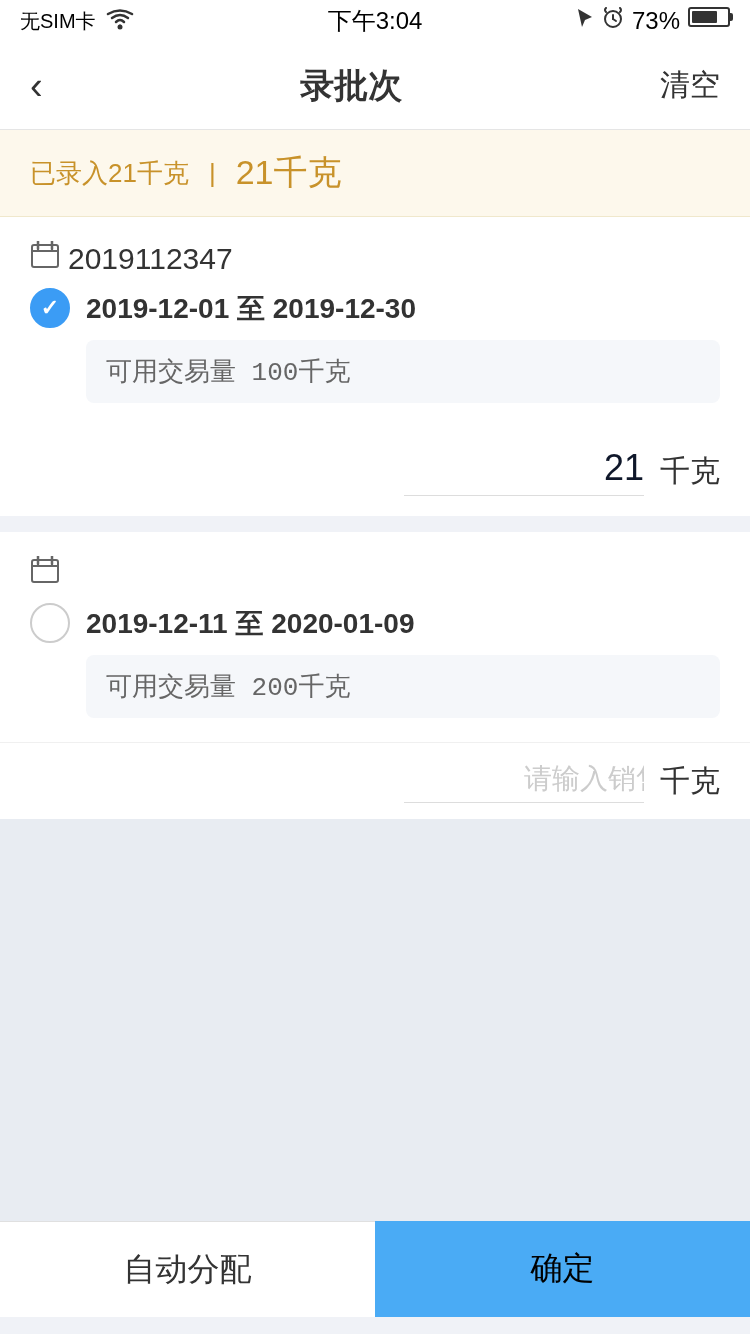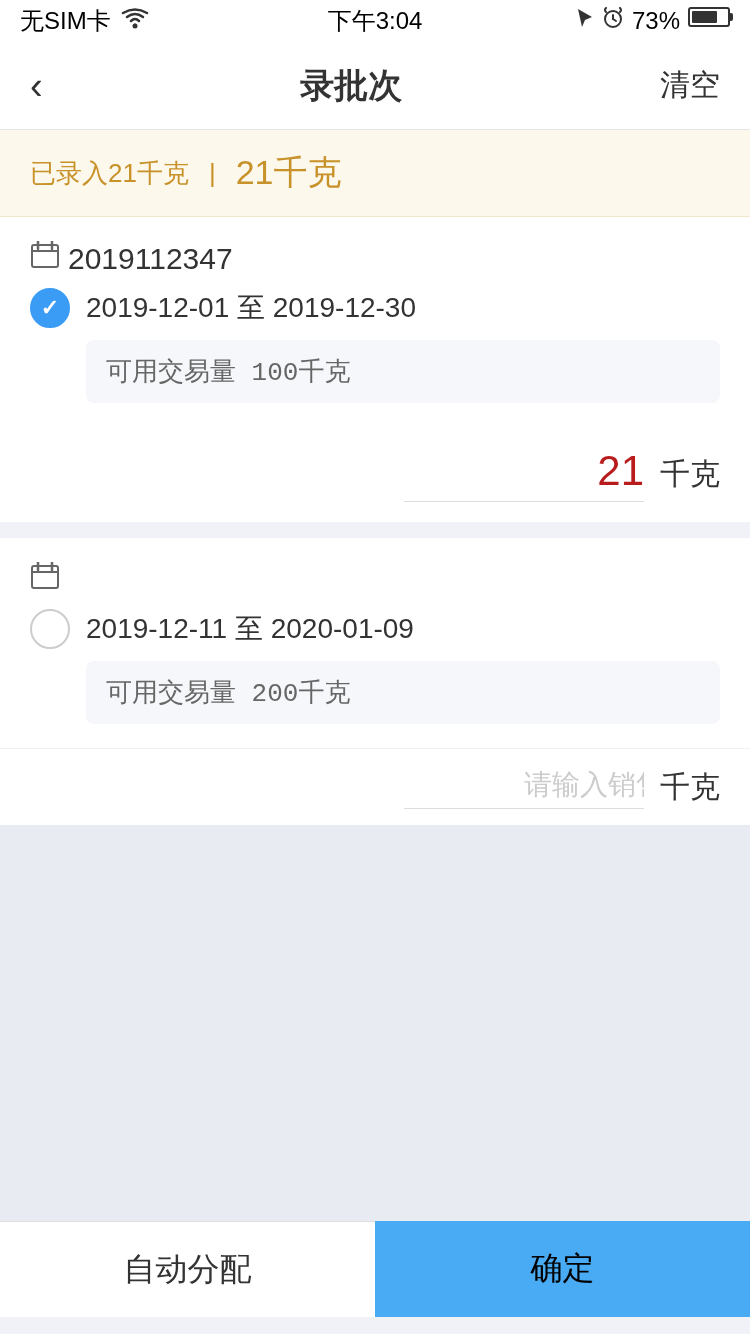--- a/index.html
+++ b/index.html
@@ -20,21 +20,21 @@
       align-items: center;
       justify-content: space-between;
       padding: 0 20px;
       font-size: 24px;
       font-weight: 500;
     }
     .status-left {
       display: flex;
       align-items: center;
       gap: 10px;
-      font-size: 24px;
+      font-size: 20px;
     }
     .status-center {
       font-size: 24px;
       font-weight: 400;
       position: absolute;
       left: 50%;
       transform: translateX(-50%);
     }
     .status-right {
       display: flex;
@@ -145,22 +145,23 @@
       font-size: 30px;
       color: #666;
     }
     .batch-id {
       font-size: 30px;
       color: #333;
       font-weight: 500;
     }
     .batch-date-row {
       display: flex;
-      align-items: center;
+      align-items: flex-end;
       gap: 16px;
+      font-weight: bold;
     }
     .radio-circle {
       width: 40px;
       height: 40px;
       border-radius: 50%;
       border: 2px solid #ccc;
       background: #fff;
       flex-shrink: 0;
       display: flex;
       align-items: center;
@@ -211,22 +212,22 @@
     .quantity-input::placeholder {
       color: #ccc;
       font-size: 28px;
     }
     .quantity-unit {
       font-size: 30px;
       color: #333;
       font-weight: 500;
     }
     .quantity-value {
-      font-size: 42px;
-      color: #b91c1c;
+      font-size: 36px;
+      color: #0f172a;
       font-weight: 500;
     }
 
     .section-divider {
       height: 16px;
       background: #f0f2f7;
     }
 
     
     .batch-input-area {

